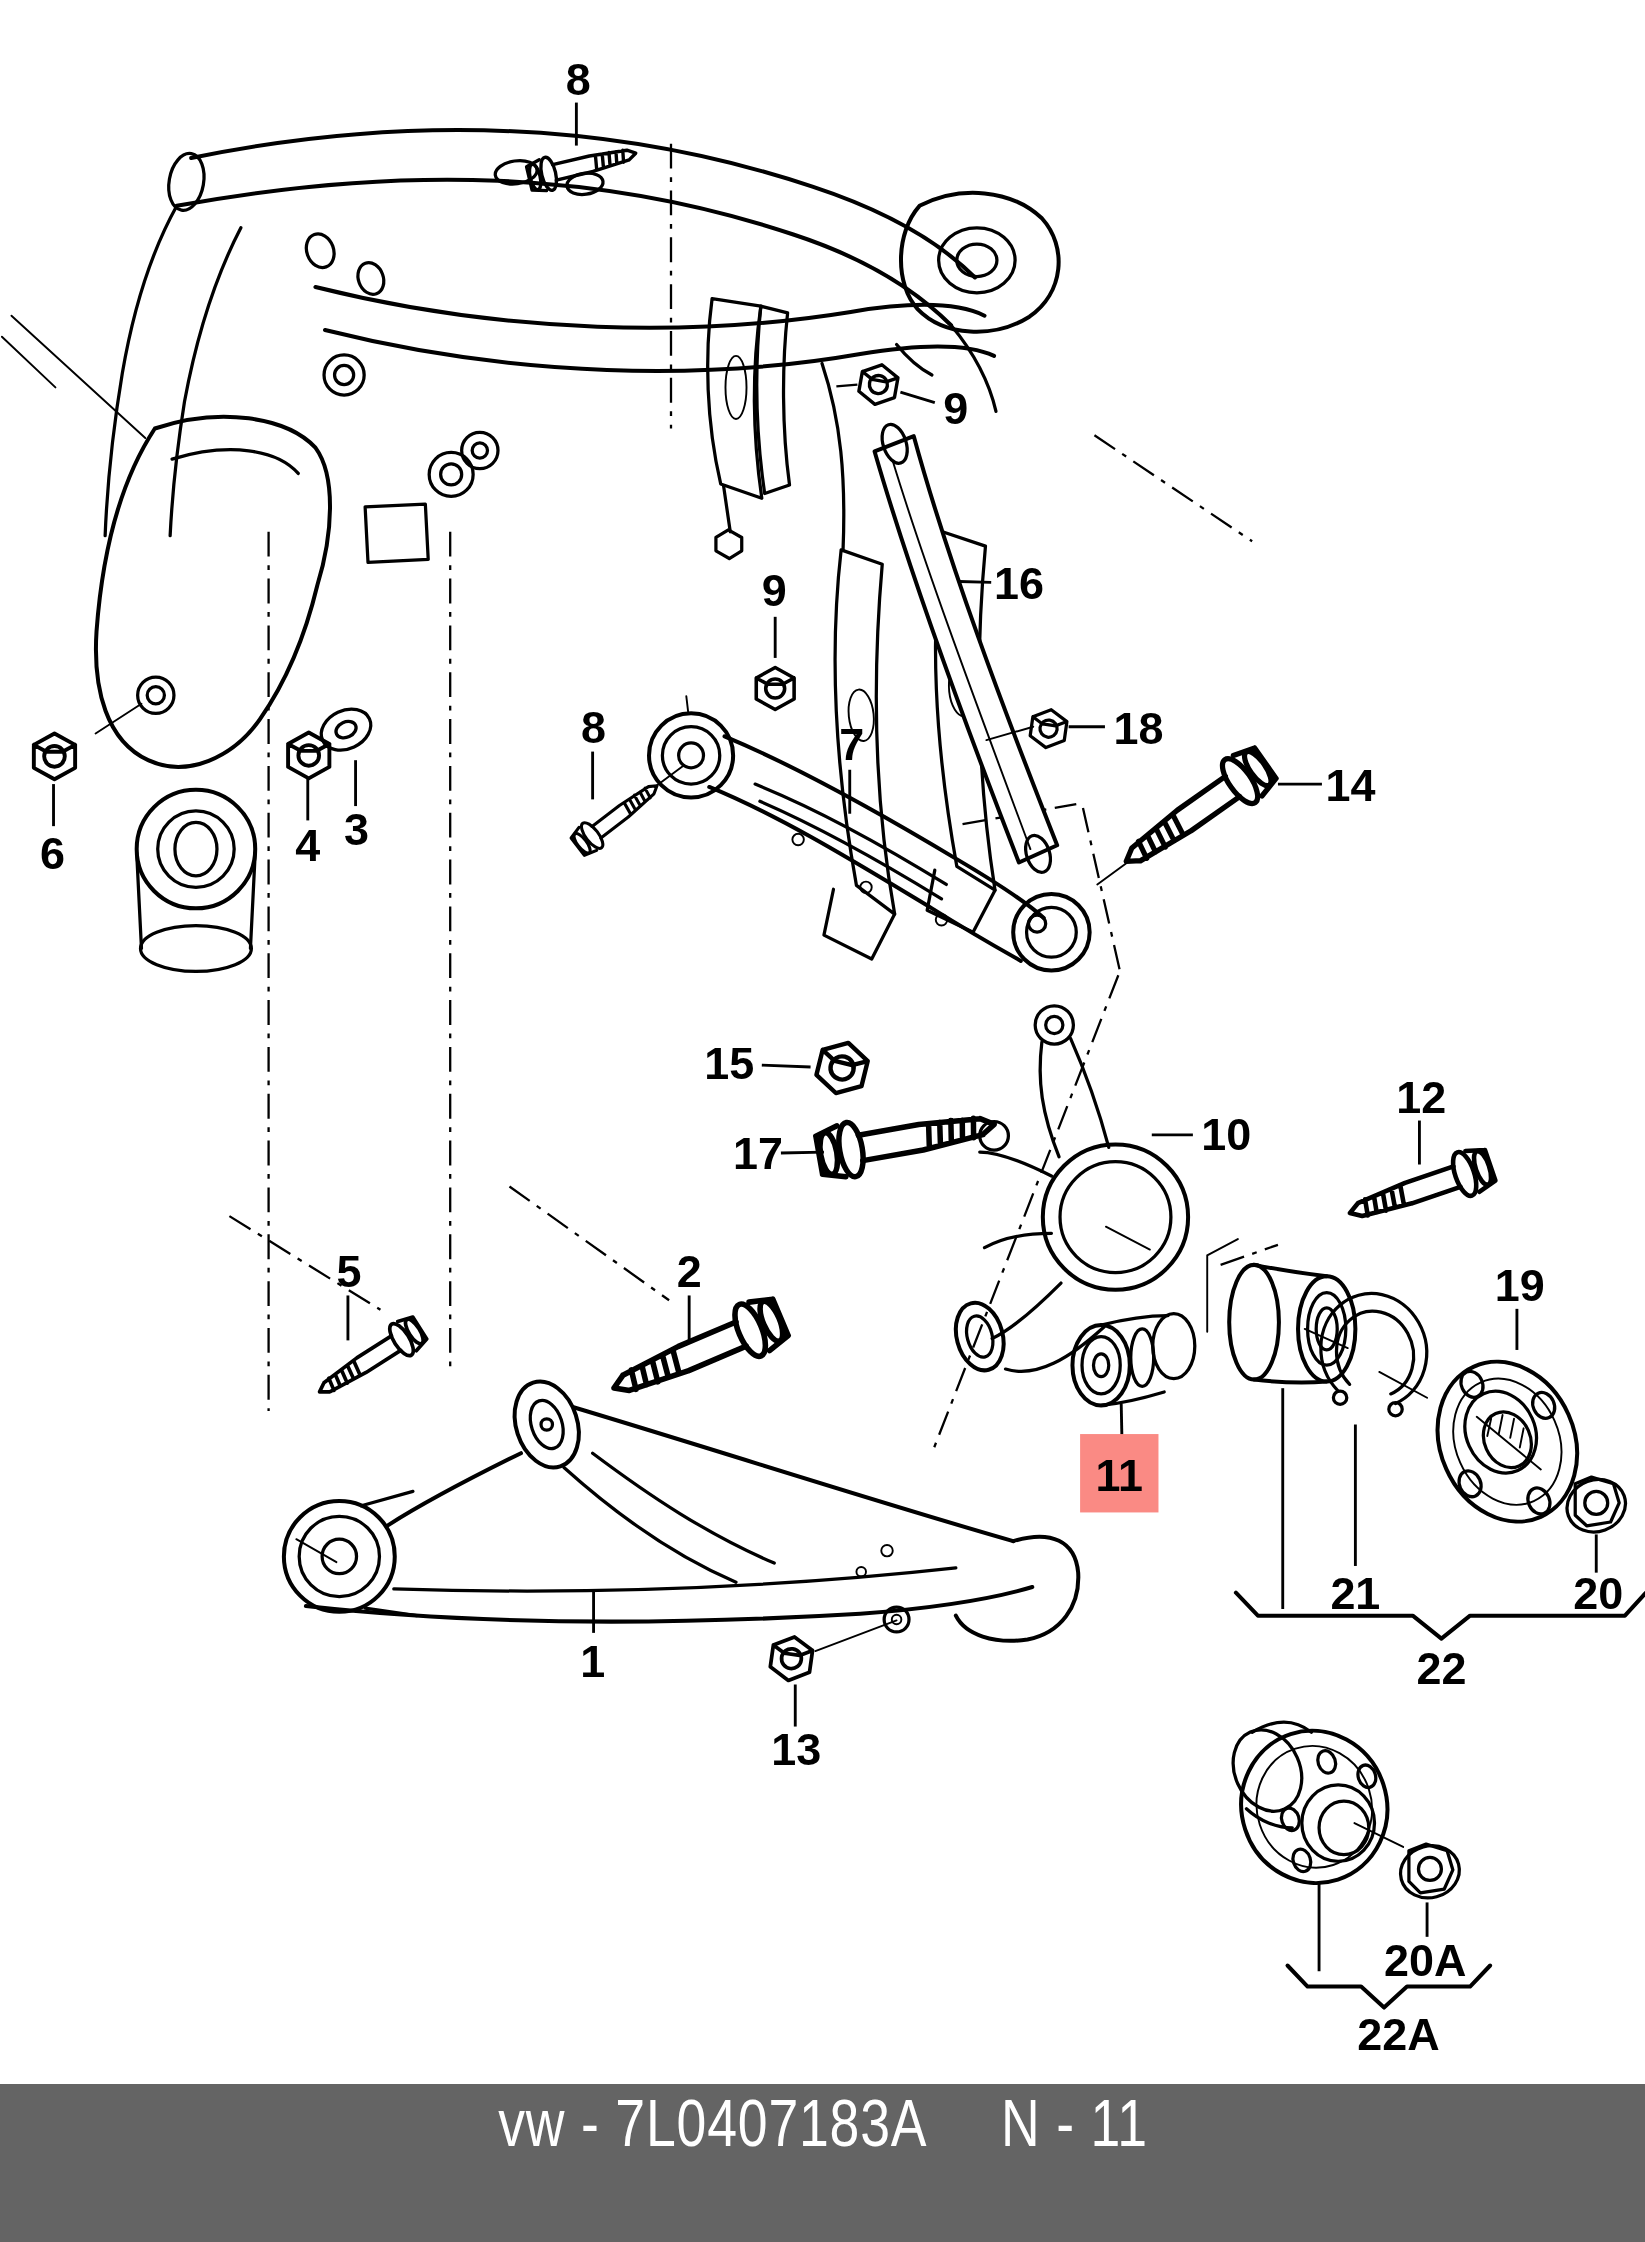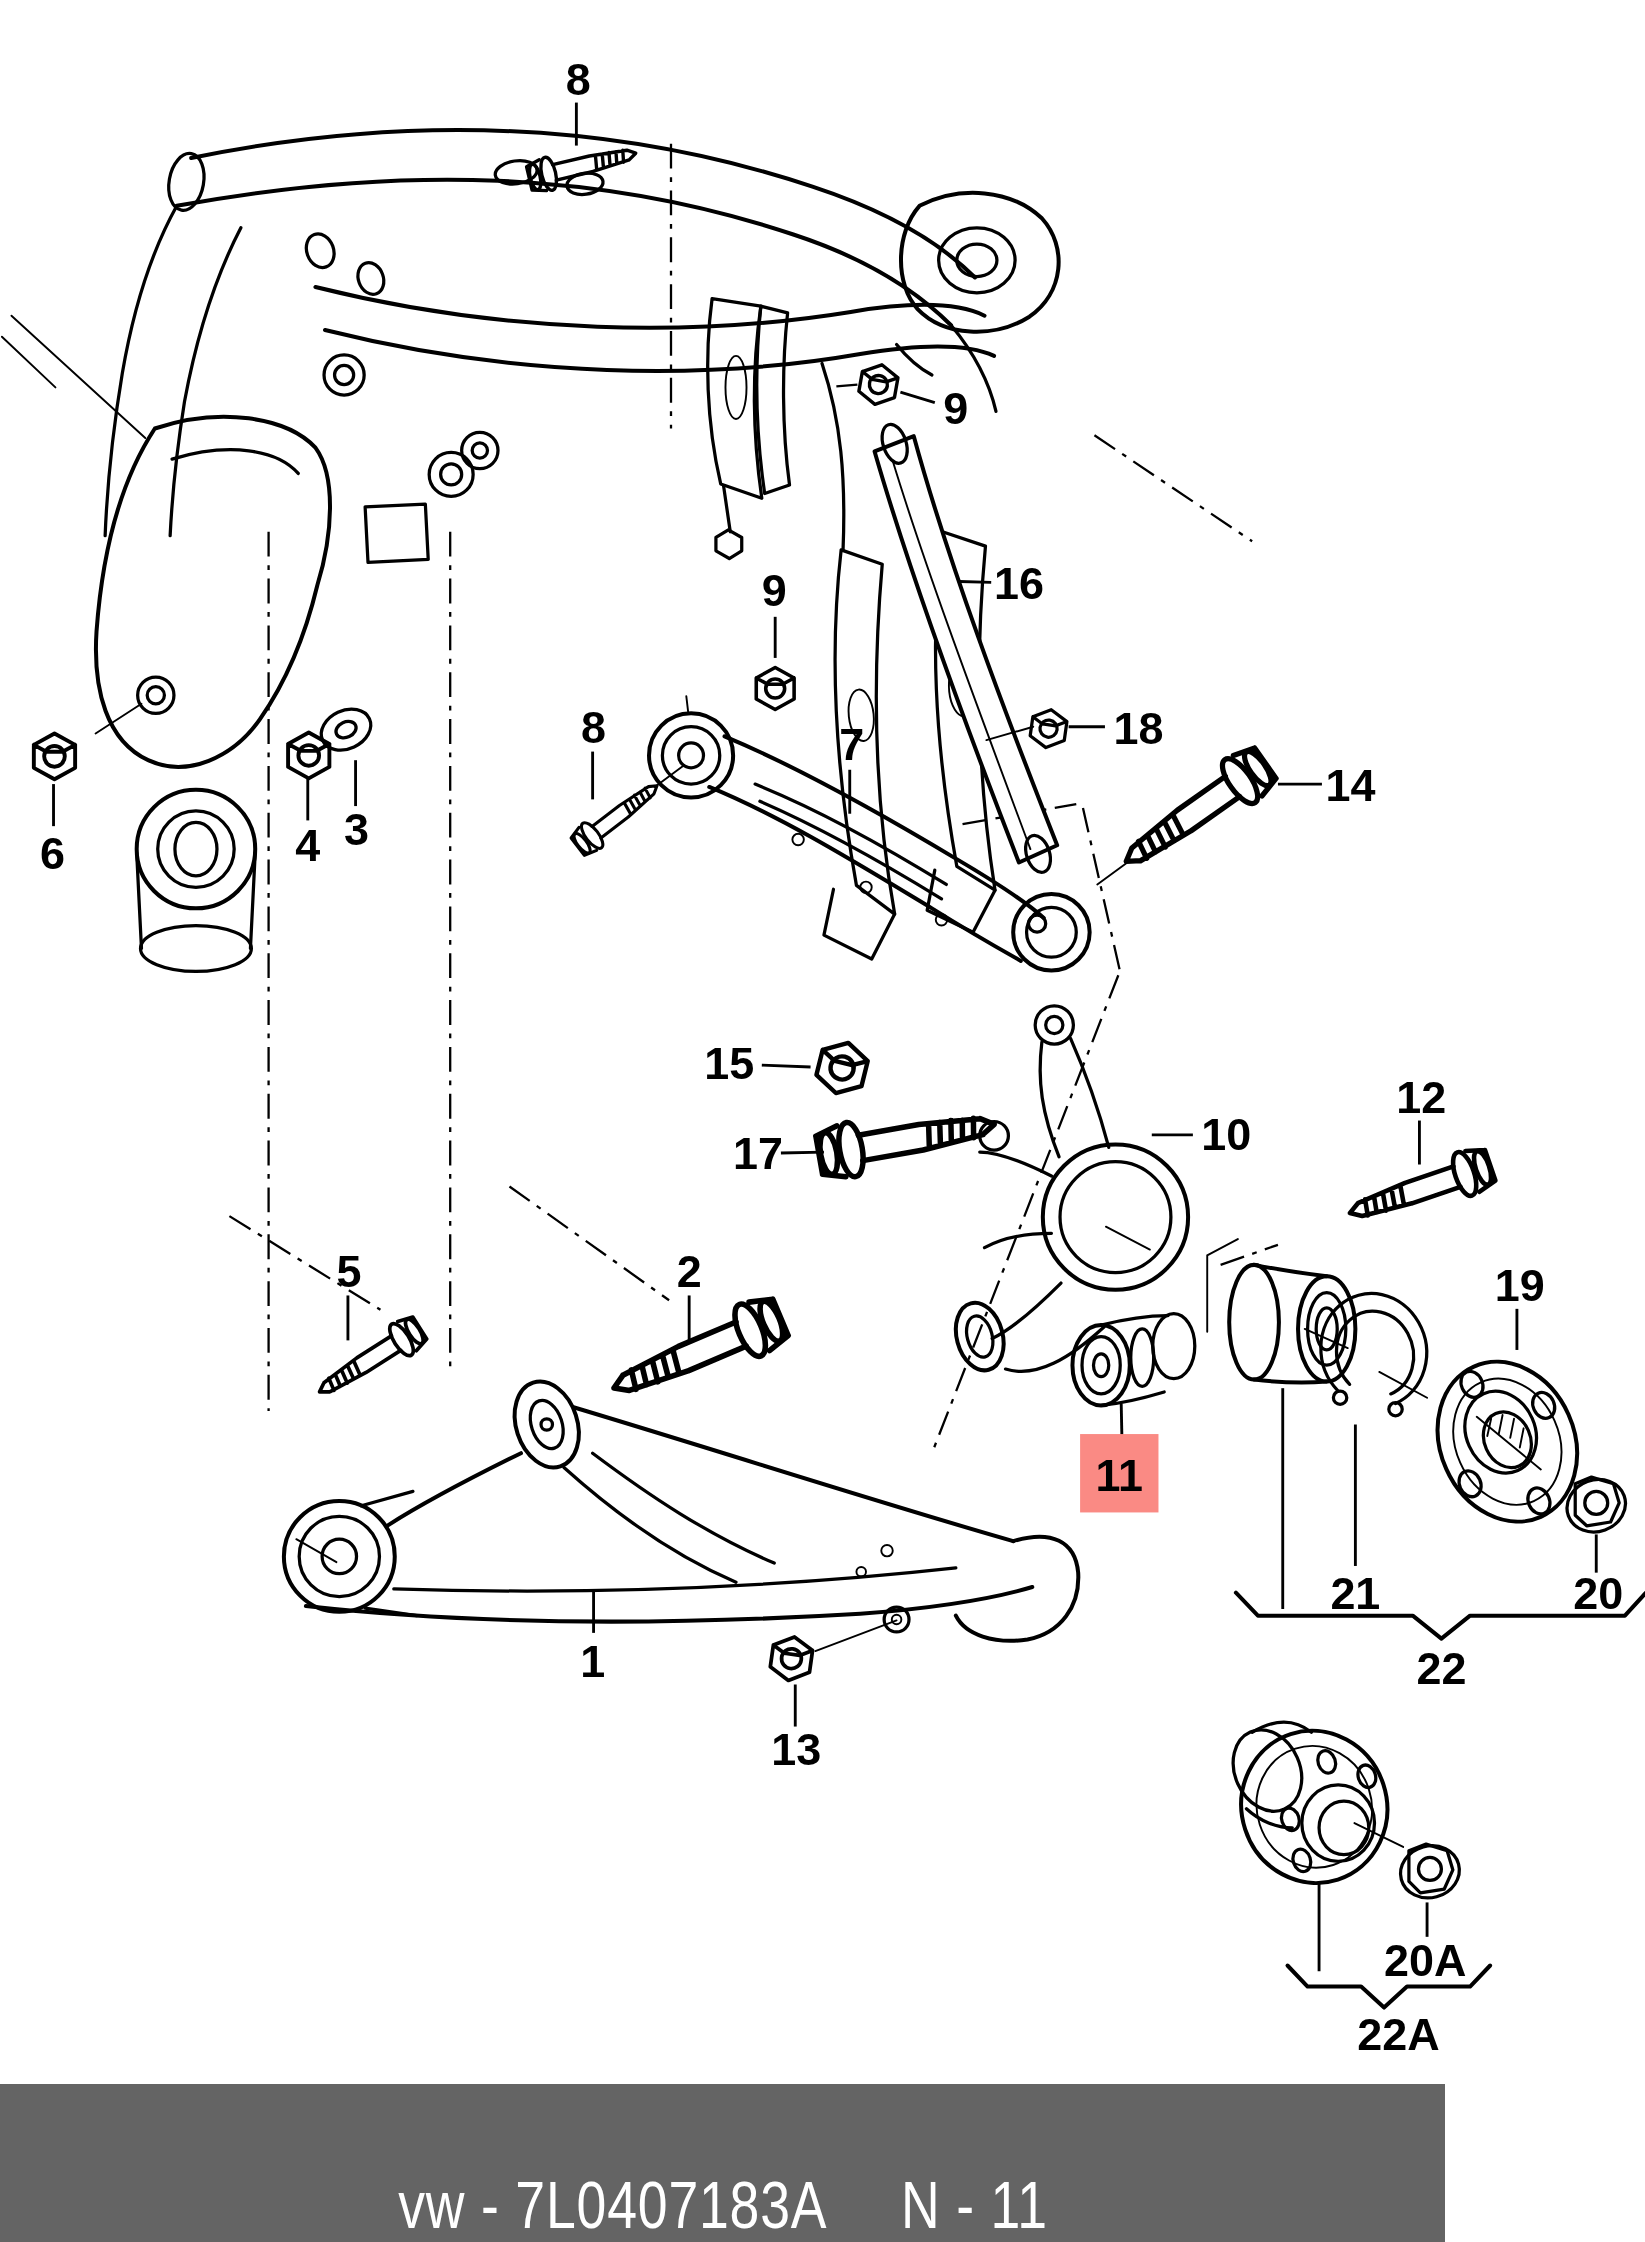--- a/index.html
+++ b/index.html
@@ -6,22 +6,22 @@
   .stage{position:relative;width:1645px;height:2243px;background:#ffffff;overflow:hidden;
          font-family:"Liberation Sans",sans-serif;}
   svg{position:absolute;left:0;top:0;}
   .ln{stroke:#000;fill:none;stroke-width:3.4;stroke-linecap:round;stroke-linejoin:round;}
   .ln-b{stroke:#000;fill:none;stroke-width:4.2;stroke-linecap:round;stroke-linejoin:round;}
   .ln-thin{stroke:#000;fill:none;stroke-width:2;stroke-linecap:round;}
   .fw{fill:#fff;}
   .dd{stroke:#000;fill:none;stroke-width:2.4;stroke-dasharray:26 9 5 9;}
   .leader{stroke:#000;stroke-width:3;fill:none;}
   .plabel{font-family:"Liberation Sans",sans-serif;font-weight:bold;font-size:47px;fill:#000;}
-  .footer{position:absolute;left:0;top:2084px;width:1445px;height:159px;
-          display:flex;align-items:flex-end;justify-content:center;}
+  .footer{position:absolute;left:0;top:2084px;width:1645px;height:159px;
+          display:flex;align-items:flex-start;justify-content:center;}
   .footer-text{display:flex;gap:92px;font-size:67px;font-weight:normal;
                transform:scaleX(0.80);letter-spacing:1px;white-space:pre;}
 </style>
 </head>
 <body>
 
 <div class="stage">
 
 <svg width="1645" height="2243" viewBox="0 0 1721 2346">
   <defs>

